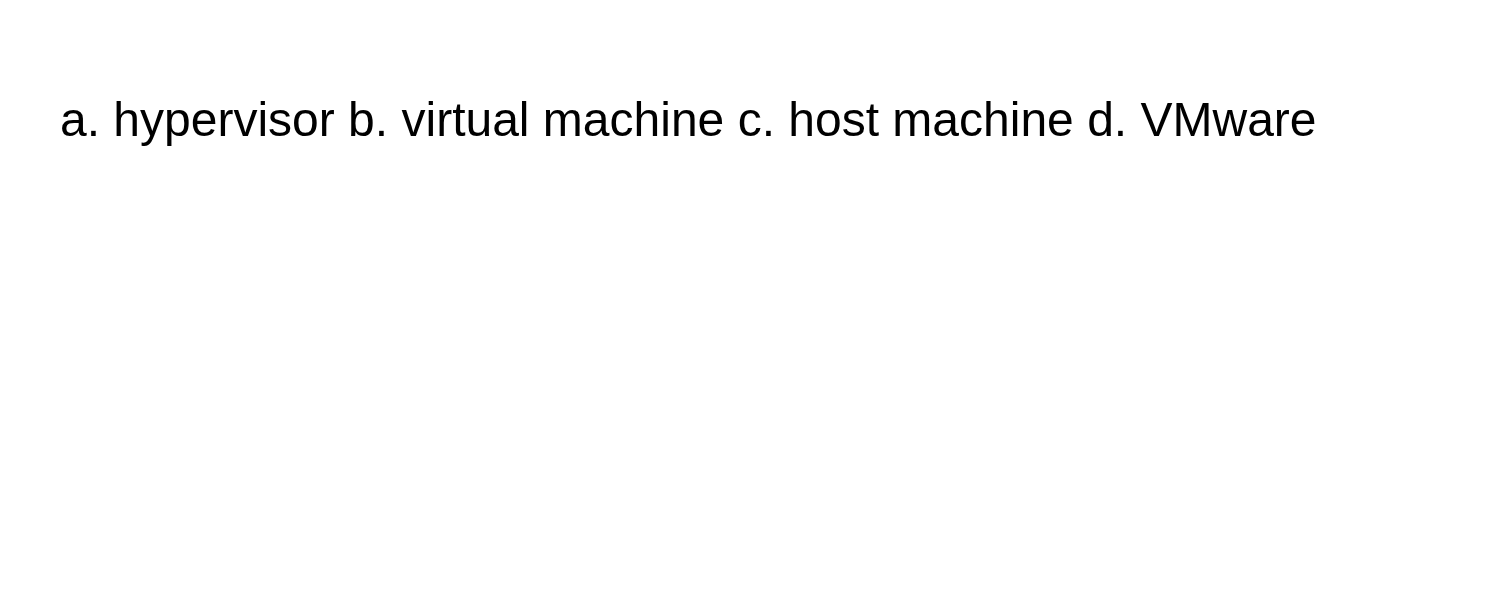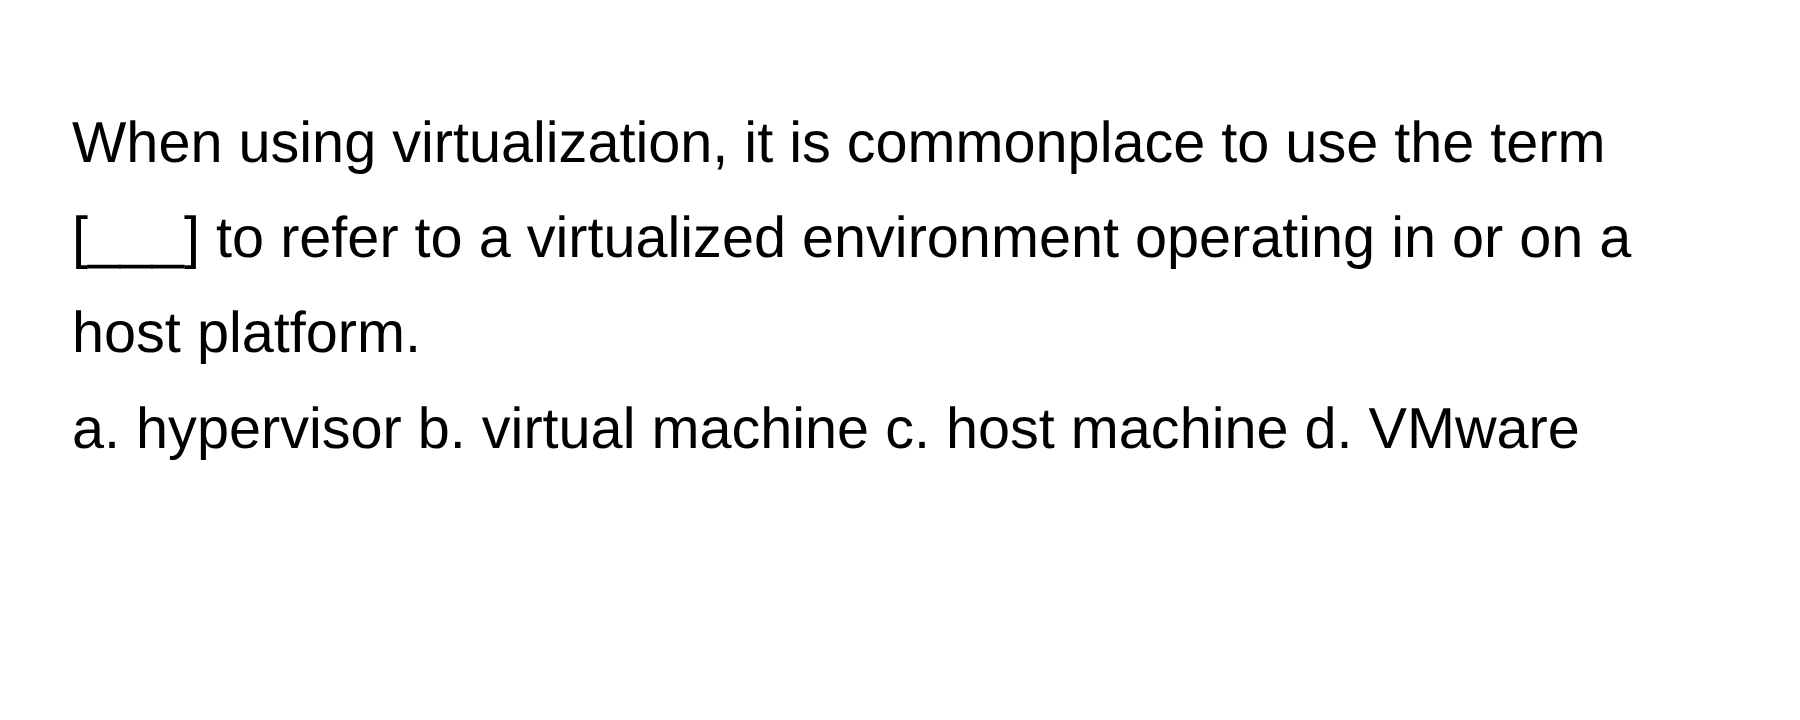--- a/index.html
+++ b/index.html
@@ -24,15 +24,14 @@
       display: block;
     }
     .options-text {
       display: block;
     }
   </style>
 </head>
 <body>
 
 <div class="question-container">
-  <span class="question-text">When using virtualization, it is commonplace to use the term [___] to refer to a virtualized environment operating in or on a host platform.</span>
   <span class="options-text">a. hypervisor b. virtual machine c. host machine d. VMware</span>
 </div>
 
 </body></html>

